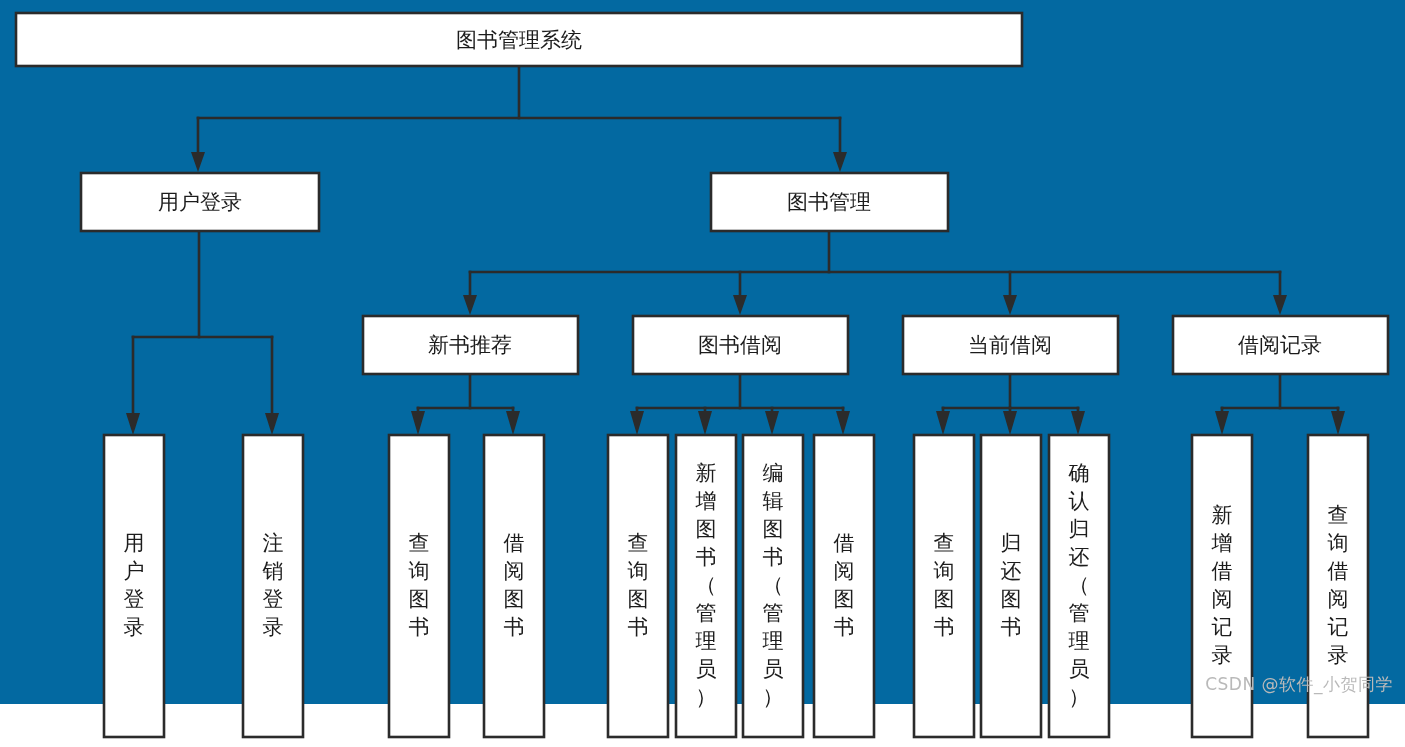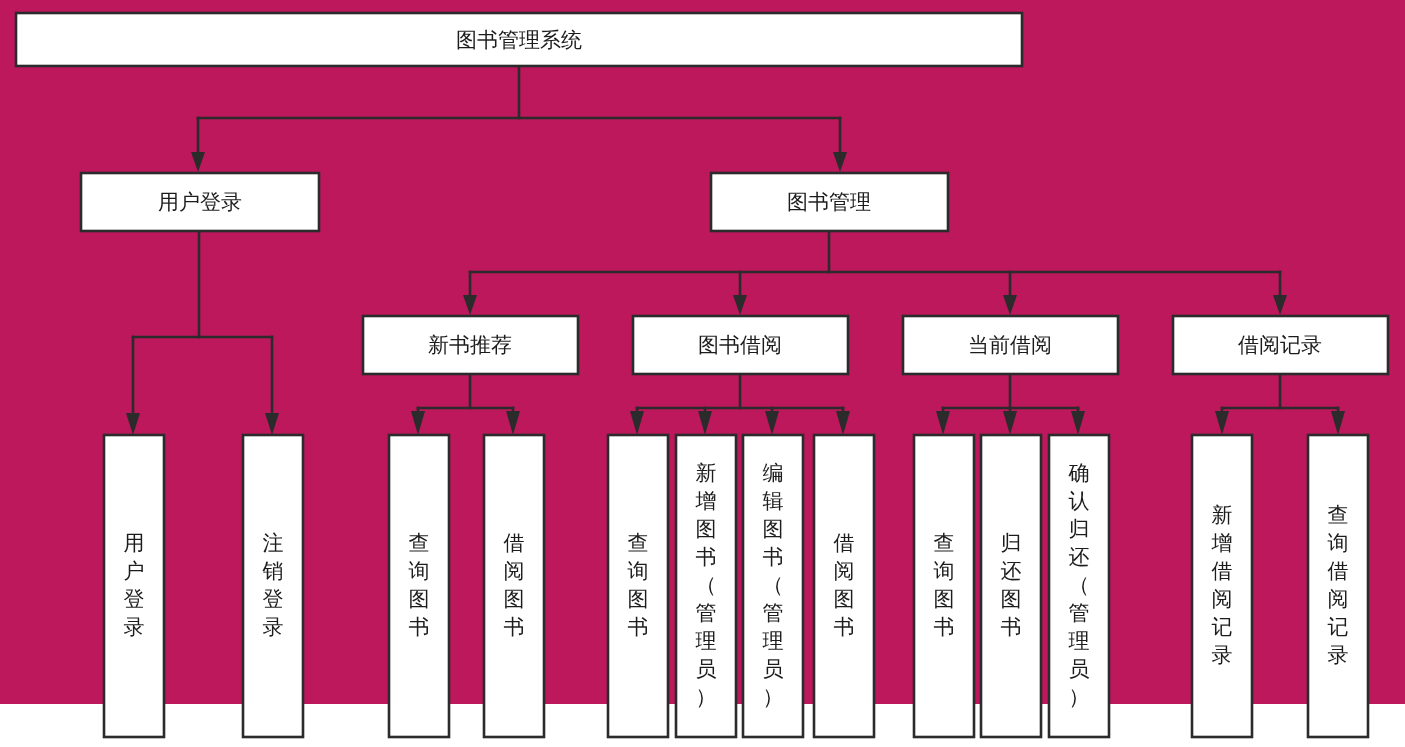--- a/index.html
+++ b/index.html
@@ -12,21 +12,21 @@
     width: 1405px;
     height: 747px;
     font-family: "DejaVu Sans", "Liberation Sans", sans-serif;
     overflow: hidden;
     position: relative;
   }
   #diagram-root {
     position: relative;
     width: 1405px;
     height: 704px;
-    background: #be185d;
+    background: #0369a1;
   }
   svg.flow {
     position: absolute;
     top: 0;
     left: 0;
     width: 1405px;
     height: 747px;
     display: block;
   }
   .node-rect {
@@ -244,14 +244,15 @@
       <text class="node-label-v" x="1222" y="0"><tspan x="1222" y="522">新</tspan><tspan x="1222" y="550">增</tspan><tspan x="1222" y="578">借</tspan><tspan x="1222" y="606">阅</tspan><tspan x="1222" y="634">记</tspan><tspan x="1222" y="662">录</tspan></text>
     </g>
 
     <g>
       <rect class="node-rect" x="1308" y="435" width="60" height="302"></rect>
       <text class="node-label-v" x="1338" y="0"><tspan x="1338" y="522">查</tspan><tspan x="1338" y="550">询</tspan><tspan x="1338" y="578">借</tspan><tspan x="1338" y="606">阅</tspan><tspan x="1338" y="634">记</tspan><tspan x="1338" y="662">录</tspan></text>
     </g>
 
   </svg>
 
+  <div class="watermark-text">CSDN @软件_小贺同学</div>
 
 </div>
 
 </body></html>

